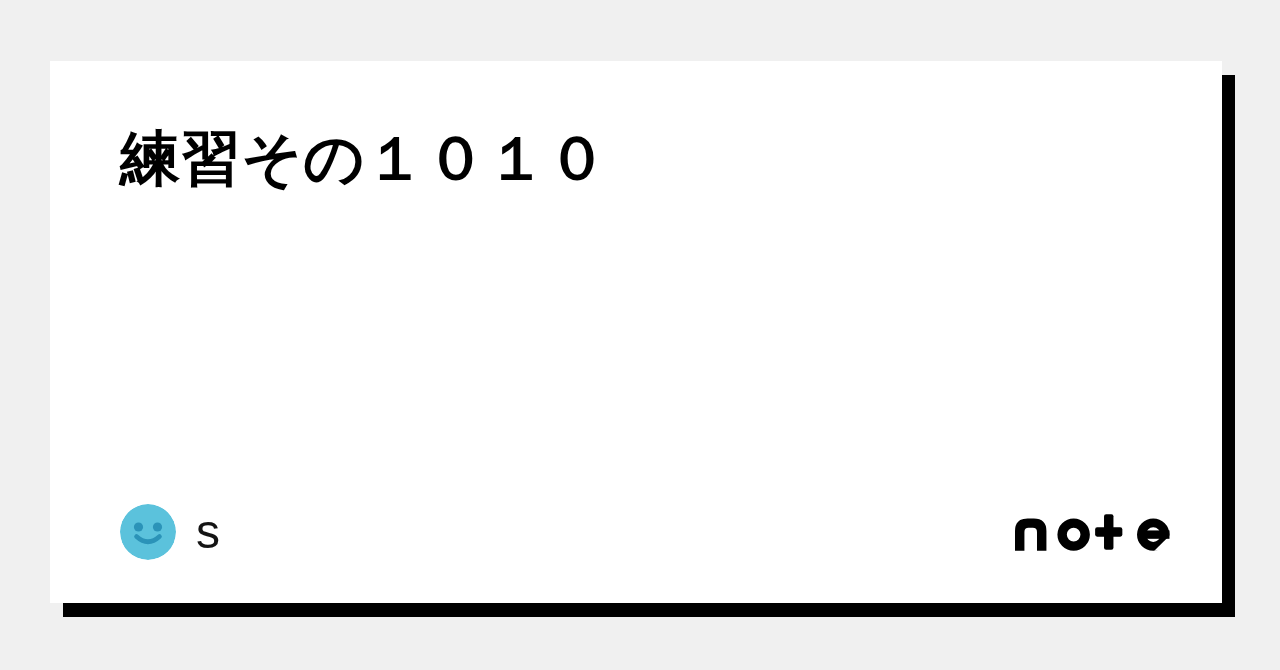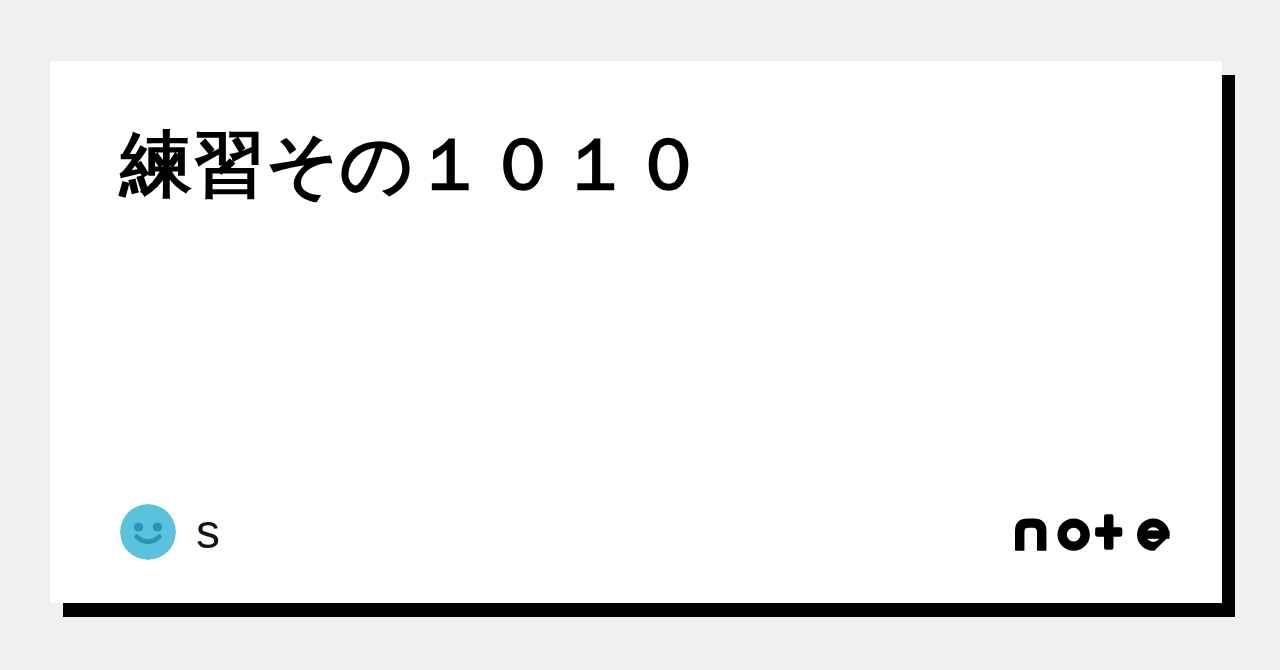--- a/index.html
+++ b/index.html
@@ -22,21 +22,21 @@
     height: 542px;
     background: #ffffff;
     box-shadow: 13px 14px 0 0 #000000;
   }
   .title {
     position: absolute;
     left: 70px;
     top: 66px;
     right: 60px;
     margin: 0;
-    font-size: 72px;
+    font-size: 60px;
     line-height: 1.05;
     font-weight: 700;
     color: #000000;
     letter-spacing: 0.01em;
     font-family: "Liberation Sans", "DejaVu Sans", sans-serif;
   }
   .footer {
     position: absolute;
     left: 70px;
     right: 52px;

